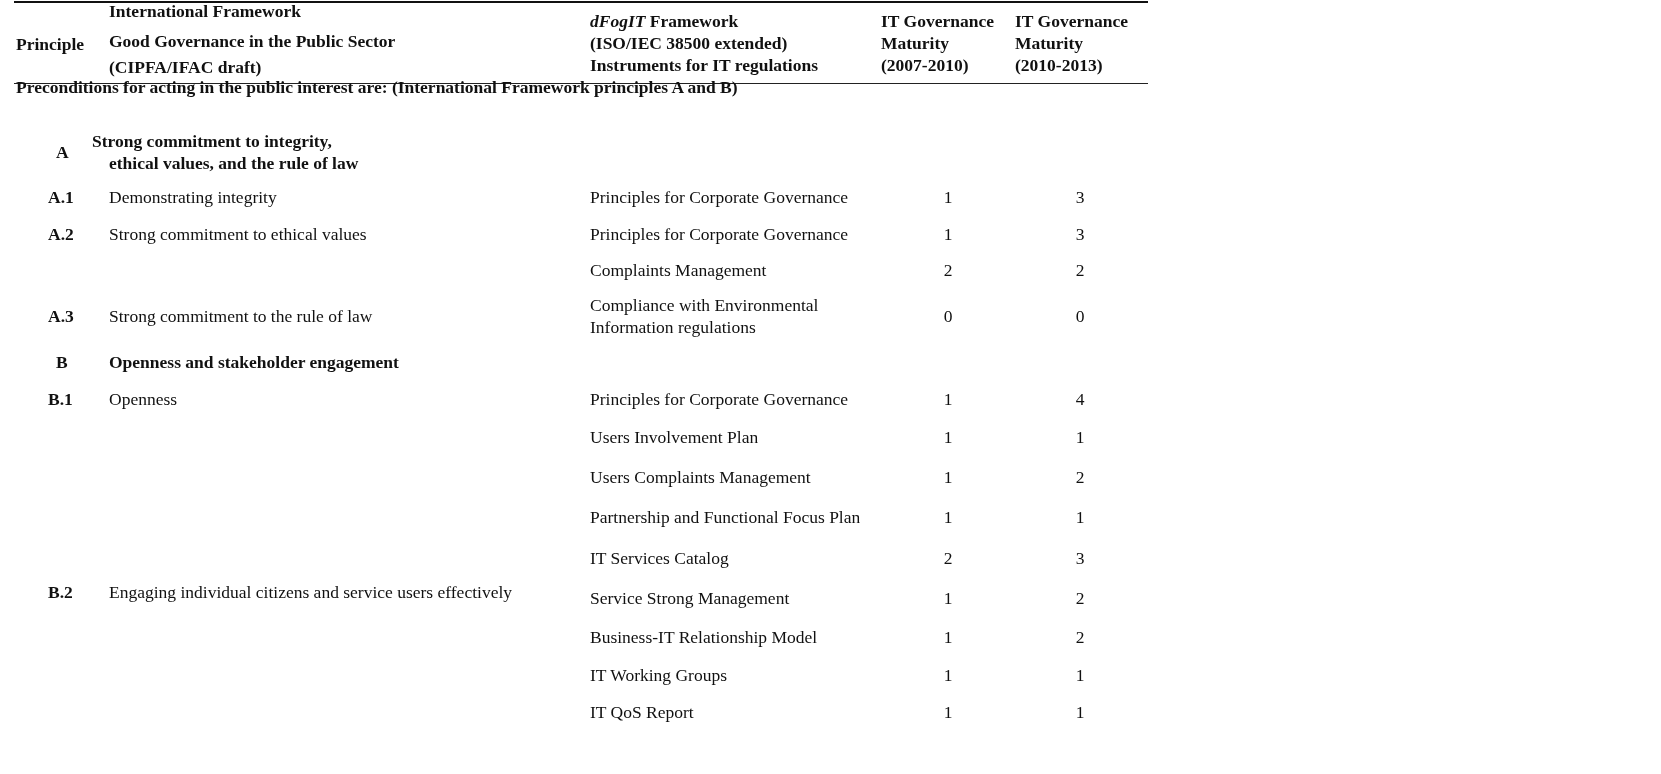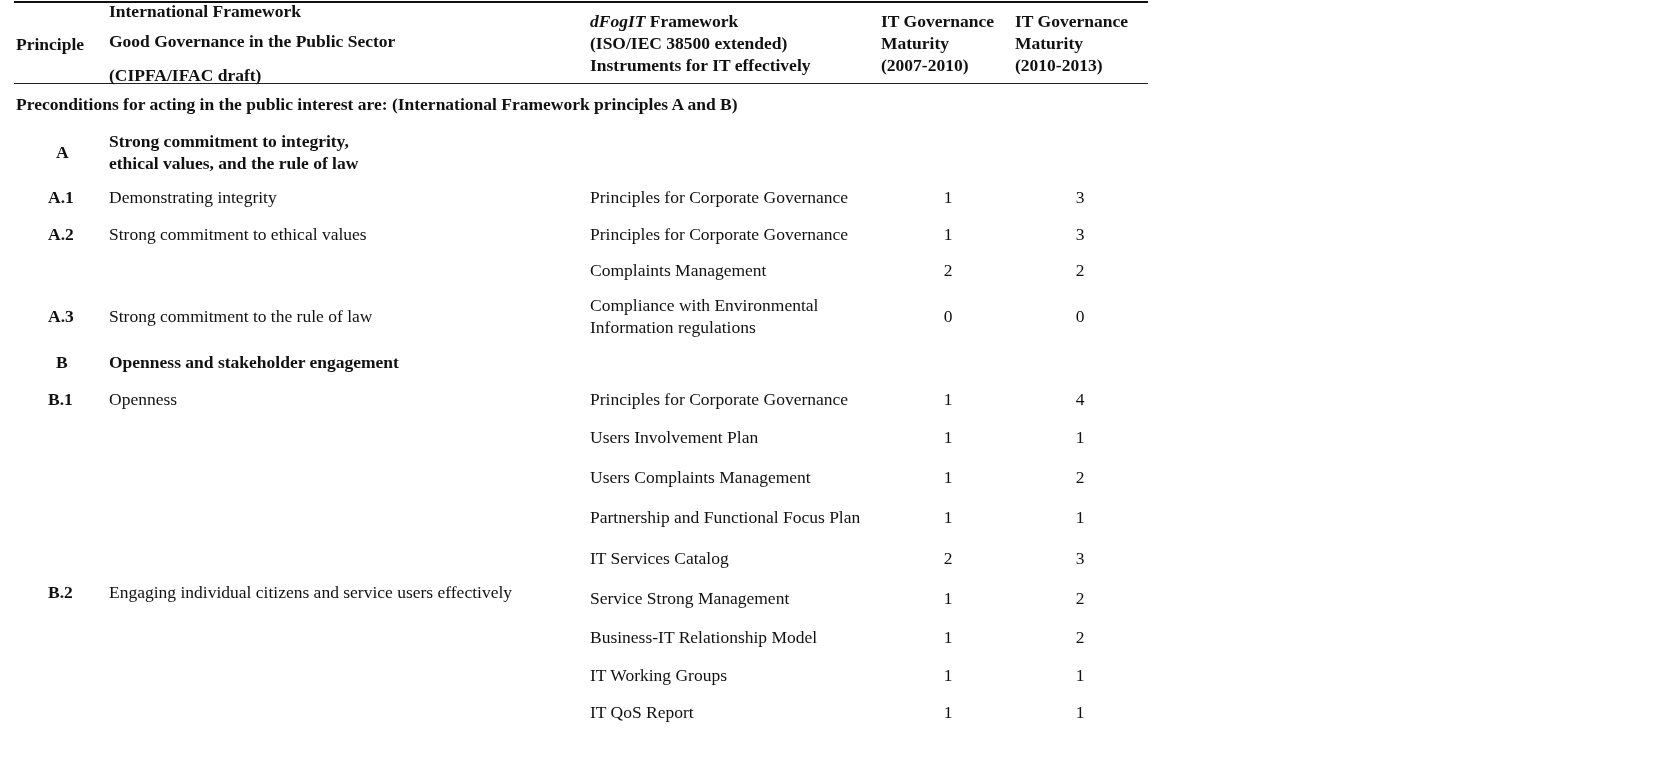--- a/index.html
+++ b/index.html
@@ -17,38 +17,38 @@
 </head>
 <body>
 
 <div class="tbl">
   <div class="rule-top"></div>
   <div class="rule-mid"></div>
 
   <div class="abs hdr" style="left:2px; top:33px;">Principle</div>
   <div class="abs hdr" style="left:95px; top:0;">International Framework</div>
   <div class="abs hdr" style="left:95px; top:30px;">Good Governance in the Public Sector</div>
-  <div class="abs hdr" style="left:95px; top:56px;margin-top:8px;">(CIPFA/IFAC draft)</div>
+  <div class="abs hdr" style="left:95px; top:56px;">(CIPFA/IFAC draft)</div>
 
   <div class="abs hdr" style="left:576px; top:10px;"><span class="i">dFogIT</span><span> Framework</span></div>
   <div class="abs hdr" style="left:576px; top:32px;">(ISO/IEC 38500 extended)</div>
-  <div class="abs hdr" style="left:576px; top:54px;">Instruments for IT effectively</div>
+  <div class="abs hdr" style="left:576px; top:54px;">Instruments for IT regulations</div>
 
   <div class="abs hdr" style="left:867px; top:10px;">IT Governance</div>
   <div class="abs hdr" style="left:867px; top:32px;">Maturity</div>
   <div class="abs hdr" style="left:867px; top:54px;">(2007-2010)</div>
 
   <div class="abs hdr" style="left:1001px; top:10px;">IT Governance</div>
   <div class="abs hdr" style="left:1001px; top:32px;">Maturity</div>
   <div class="abs hdr" style="left:1001px; top:54px;">(2010-2013)</div>
 
-  <div class="abs b" style="left:2px; top:93px;">Preconditions for acting in the public interest are: (International Framework principles A and B)</div>
+  <div class="abs b" style="left:2px; top:76px;">Preconditions for acting in the public interest are: (International Framework principles A and B)</div>
 
   <div class="abs b" style="left:42px; top:141px;">A</div>
-  <div class="abs b" style="left:95px; top:130px;">Strong commitment to integrity,</div>
+  <div class="abs b" style="left:78px; top:130px;">Strong commitment to integrity,</div>
   <div class="abs b" style="left:95px; top:152px;text-align:right;">ethical values, and the rule of law</div>
 
   <div class="abs b" style="left:34px; top:186px;">A.1</div>
   <div class="abs" style="left:95px; top:186px;">Demonstrating integrity</div>
   <div class="abs" style="left:576px; top:186px;">Principles for Corporate Governance</div>
   <div class="abs num" style="left:919px; top:186px;">1</div>
   <div class="abs num" style="left:1051px; top:186px;">3</div>
 
   <div class="abs b" style="left:34px; top:223px;">A.2</div>
   <div class="abs" style="left:95px; top:223px;">Strong commitment to ethical values</div>

